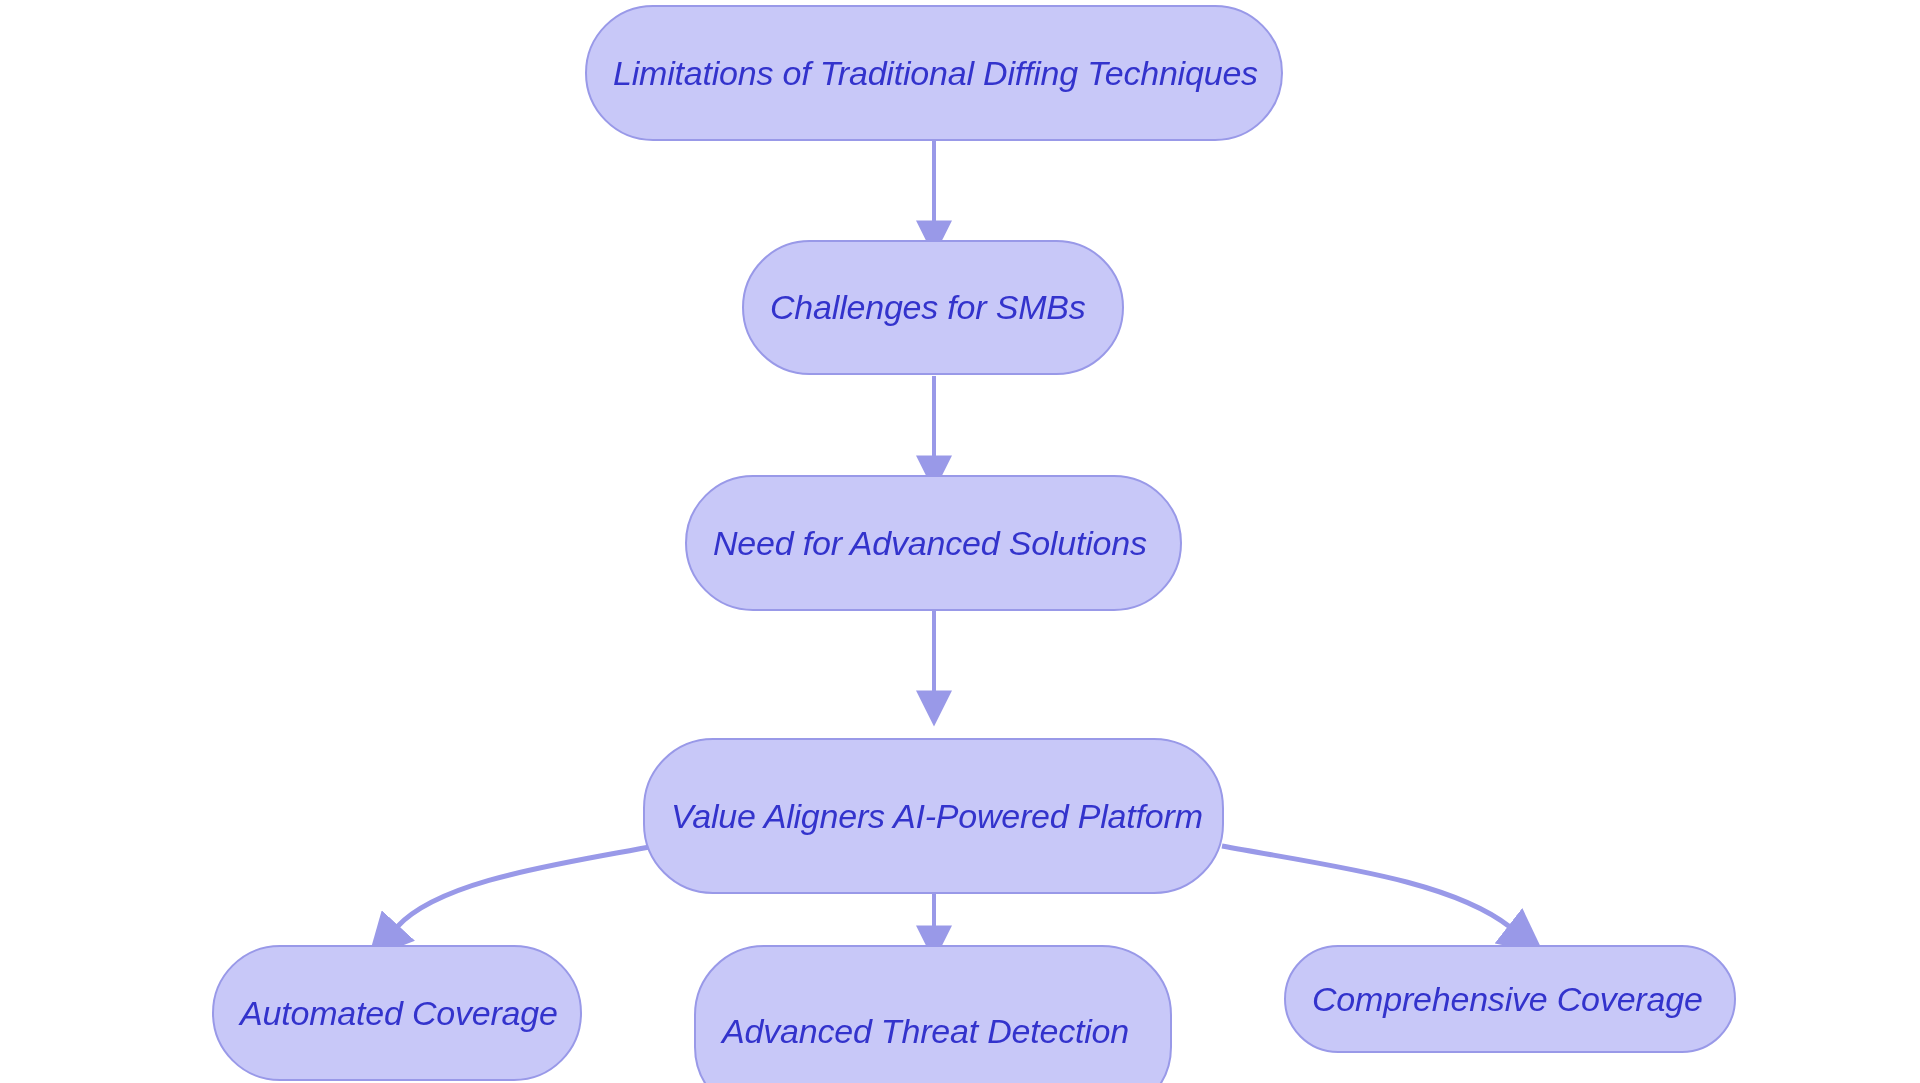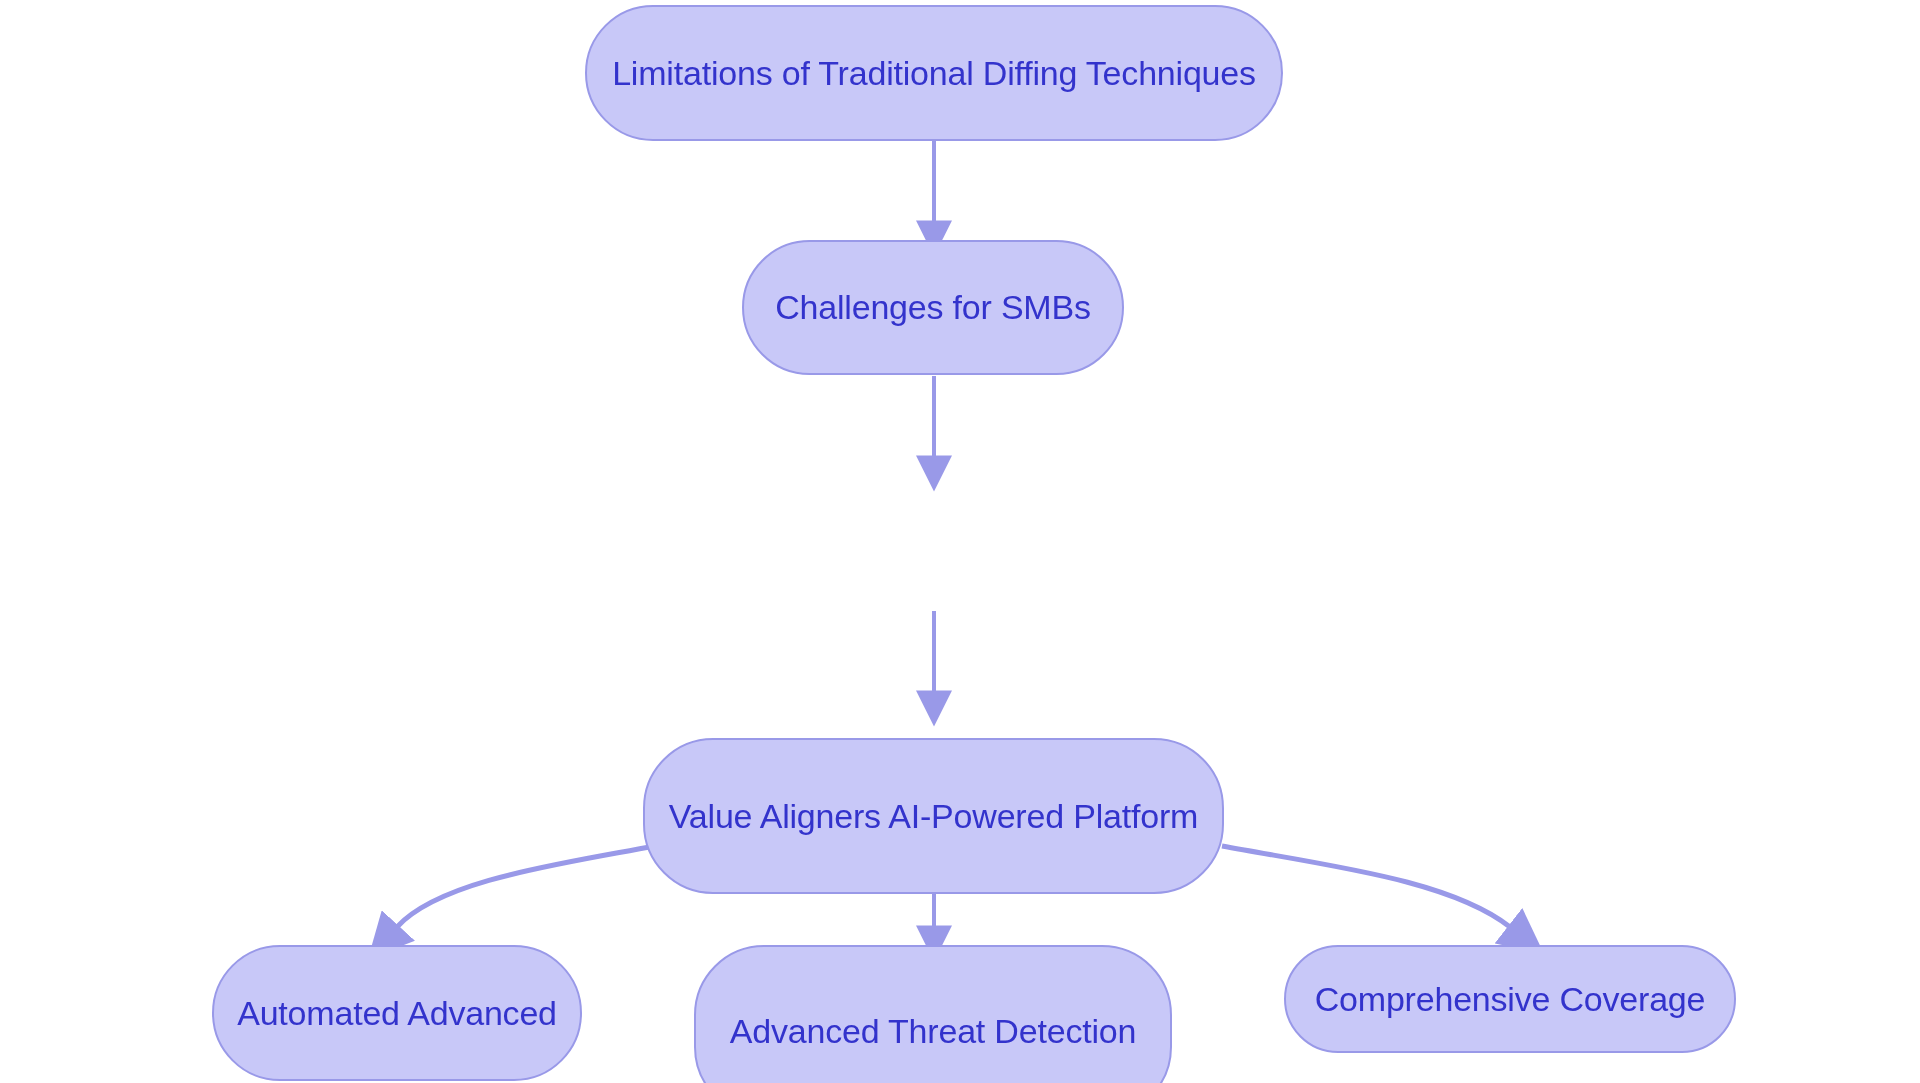--- a/index.html
+++ b/index.html
@@ -29,30 +29,31 @@
     pointer-events: none;
   }
   .node {
     position: absolute;
     box-sizing: border-box;
     background: #c8c8f8;
     border: 2px solid #9999e8;
     border-radius: 70px;
     display: flex;
     align-items: center;
-    justify-content: center;
+    justify-content: flex-start;
     text-align: center;
     color: #3333cc;
     font-family: "Liberation Sans", sans-serif;
     font-size: 34px;
     font-weight: 400;
     line-height: 1.2;
     letter-spacing: -0.2px;
     white-space: nowrap;
     z-index: 2;
+    font-style: italic;
   }
   .node-label {
     display: block;
     padding: 0 26px;
   }
 </style>
 </head>
 <body>
 
 <div id="flow-root">
@@ -90,27 +91,30 @@
   </svg>
 
   <div class="node" style="left:585px; top:5px; width:698px; height:136px;">
     <span class="node-label">Limitations of Traditional Diffing Techniques</span>
   </div>
 
   <div class="node" style="left:742px; top:240px; width:382px; height:135px;">
     <span class="node-label">Challenges for SMBs</span>
   </div>
 
+  <div class="node" style="left:685px; top:475px; width:497px; height:136px;">
+    <span class="node-label">Need for Advanced Solutions</span>
+  </div>
 
   <div class="node" style="left:643px; top:738px; width:581px; height:156px;">
     <span class="node-label">Value Aligners AI-Powered Platform</span>
   </div>
 
   <div class="node" style="left:212px; top:945px; width:370px; height:136px;">
-    <span class="node-label">Automated Advanced</span>
+    <span class="node-label">Automated Coverage</span>
   </div>
 
   <div class="node" style="left:694px; top:945px; width:478px; height:172px;">
     <span class="node-label">Advanced Threat Detection</span>
   </div>
 
   <div class="node" style="left:1284px; top:945px; width:452px; height:108px;">
     <span class="node-label">Comprehensive Coverage</span>
   </div>
 

